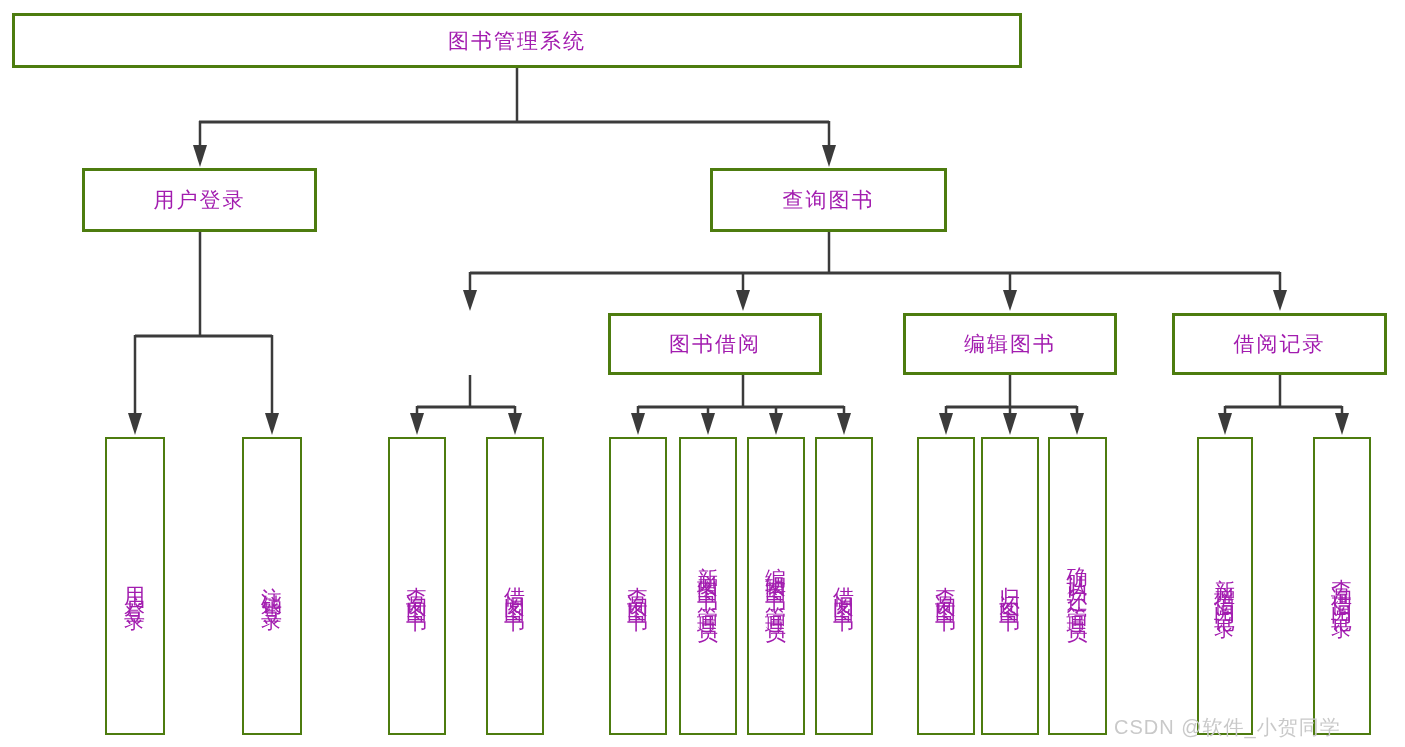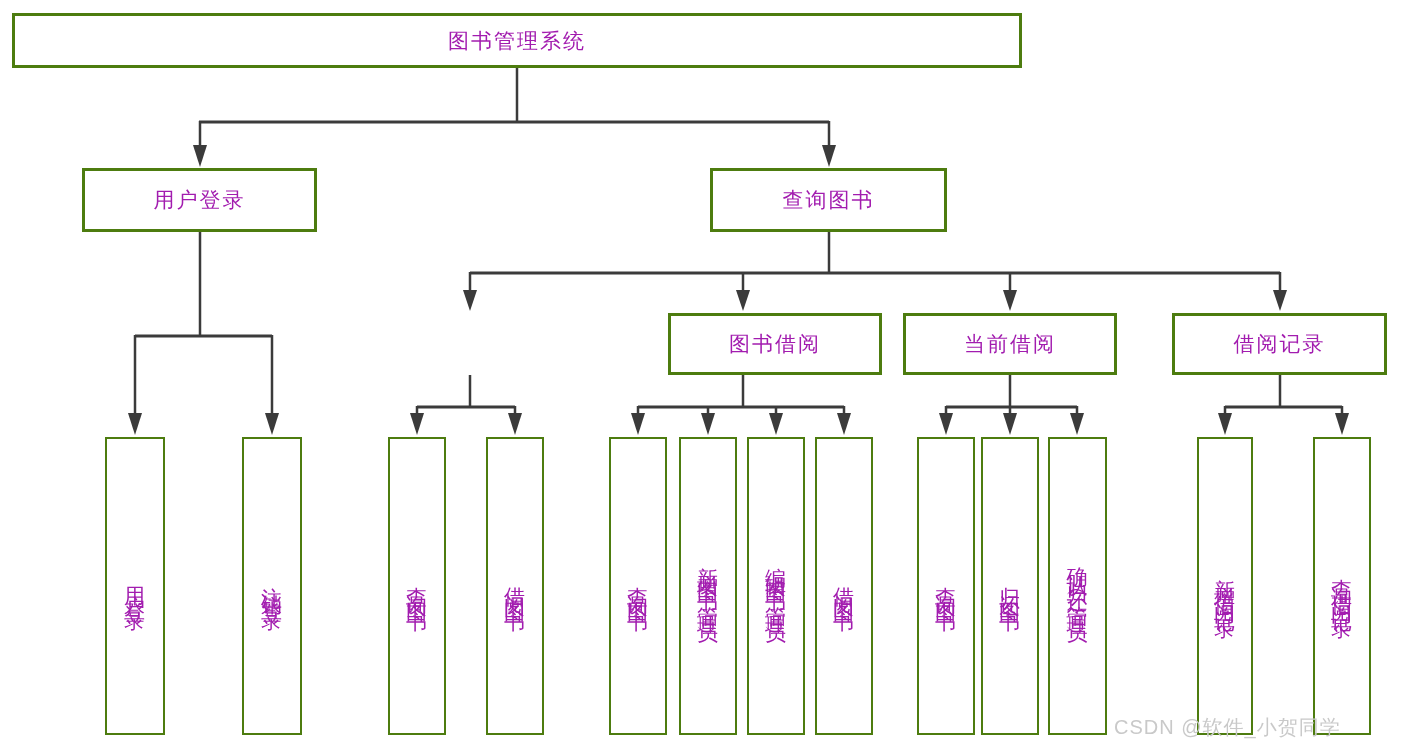--- a/index.html
+++ b/index.html
@@ -133,22 +133,22 @@
       <line x1="1342" y1="406" x2="1342" y2="418"></line>
       <polygon points="1335,413 1349,413 1342,435" stroke="none"></polygon>
     </g>
   </svg>
 
   <div class="box" style="left:12px;top:13px;width:1010px;height:55px;">图书管理系统</div>
 
   <div class="box" style="left:82px;top:168px;width:235px;height:64px;">用户登录</div>
   <div class="box" style="left:710px;top:168px;width:237px;height:64px;">查询图书</div>
 
-  <div class="box" style="left:668px;top:313px;width:214px;height:62px;">图书借阅</div>
-  <div class="box" style="left:903px;top:313px;width:214px;height:62px;">当前借阅</div>
+  <div class="box" style="left:608px;top:313px;width:214px;height:62px;">图书借阅</div>
+  <div class="box" style="left:903px;top:313px;width:214px;height:62px;">编辑图书</div>
   <div class="box" style="left:1172px;top:313px;width:215px;height:62px;">借阅记录</div>
 
   <div class="box leaf" style="left:105px;top:437px;width:60px;height:298px;">用户登录</div>
   <div class="box leaf" style="left:242px;top:437px;width:60px;height:298px;">注销登录</div>
 
   <div class="box leaf" style="left:388px;top:437px;width:58px;height:298px;">查询图书</div>
   <div class="box leaf" style="left:486px;top:437px;width:58px;height:298px;">借阅图书</div>
 
   <div class="box leaf" style="left:609px;top:437px;width:58px;height:298px;">查询图书</div>
   <div class="box leaf" style="left:679px;top:437px;width:58px;height:298px;">新增图书（管理员）</div>

